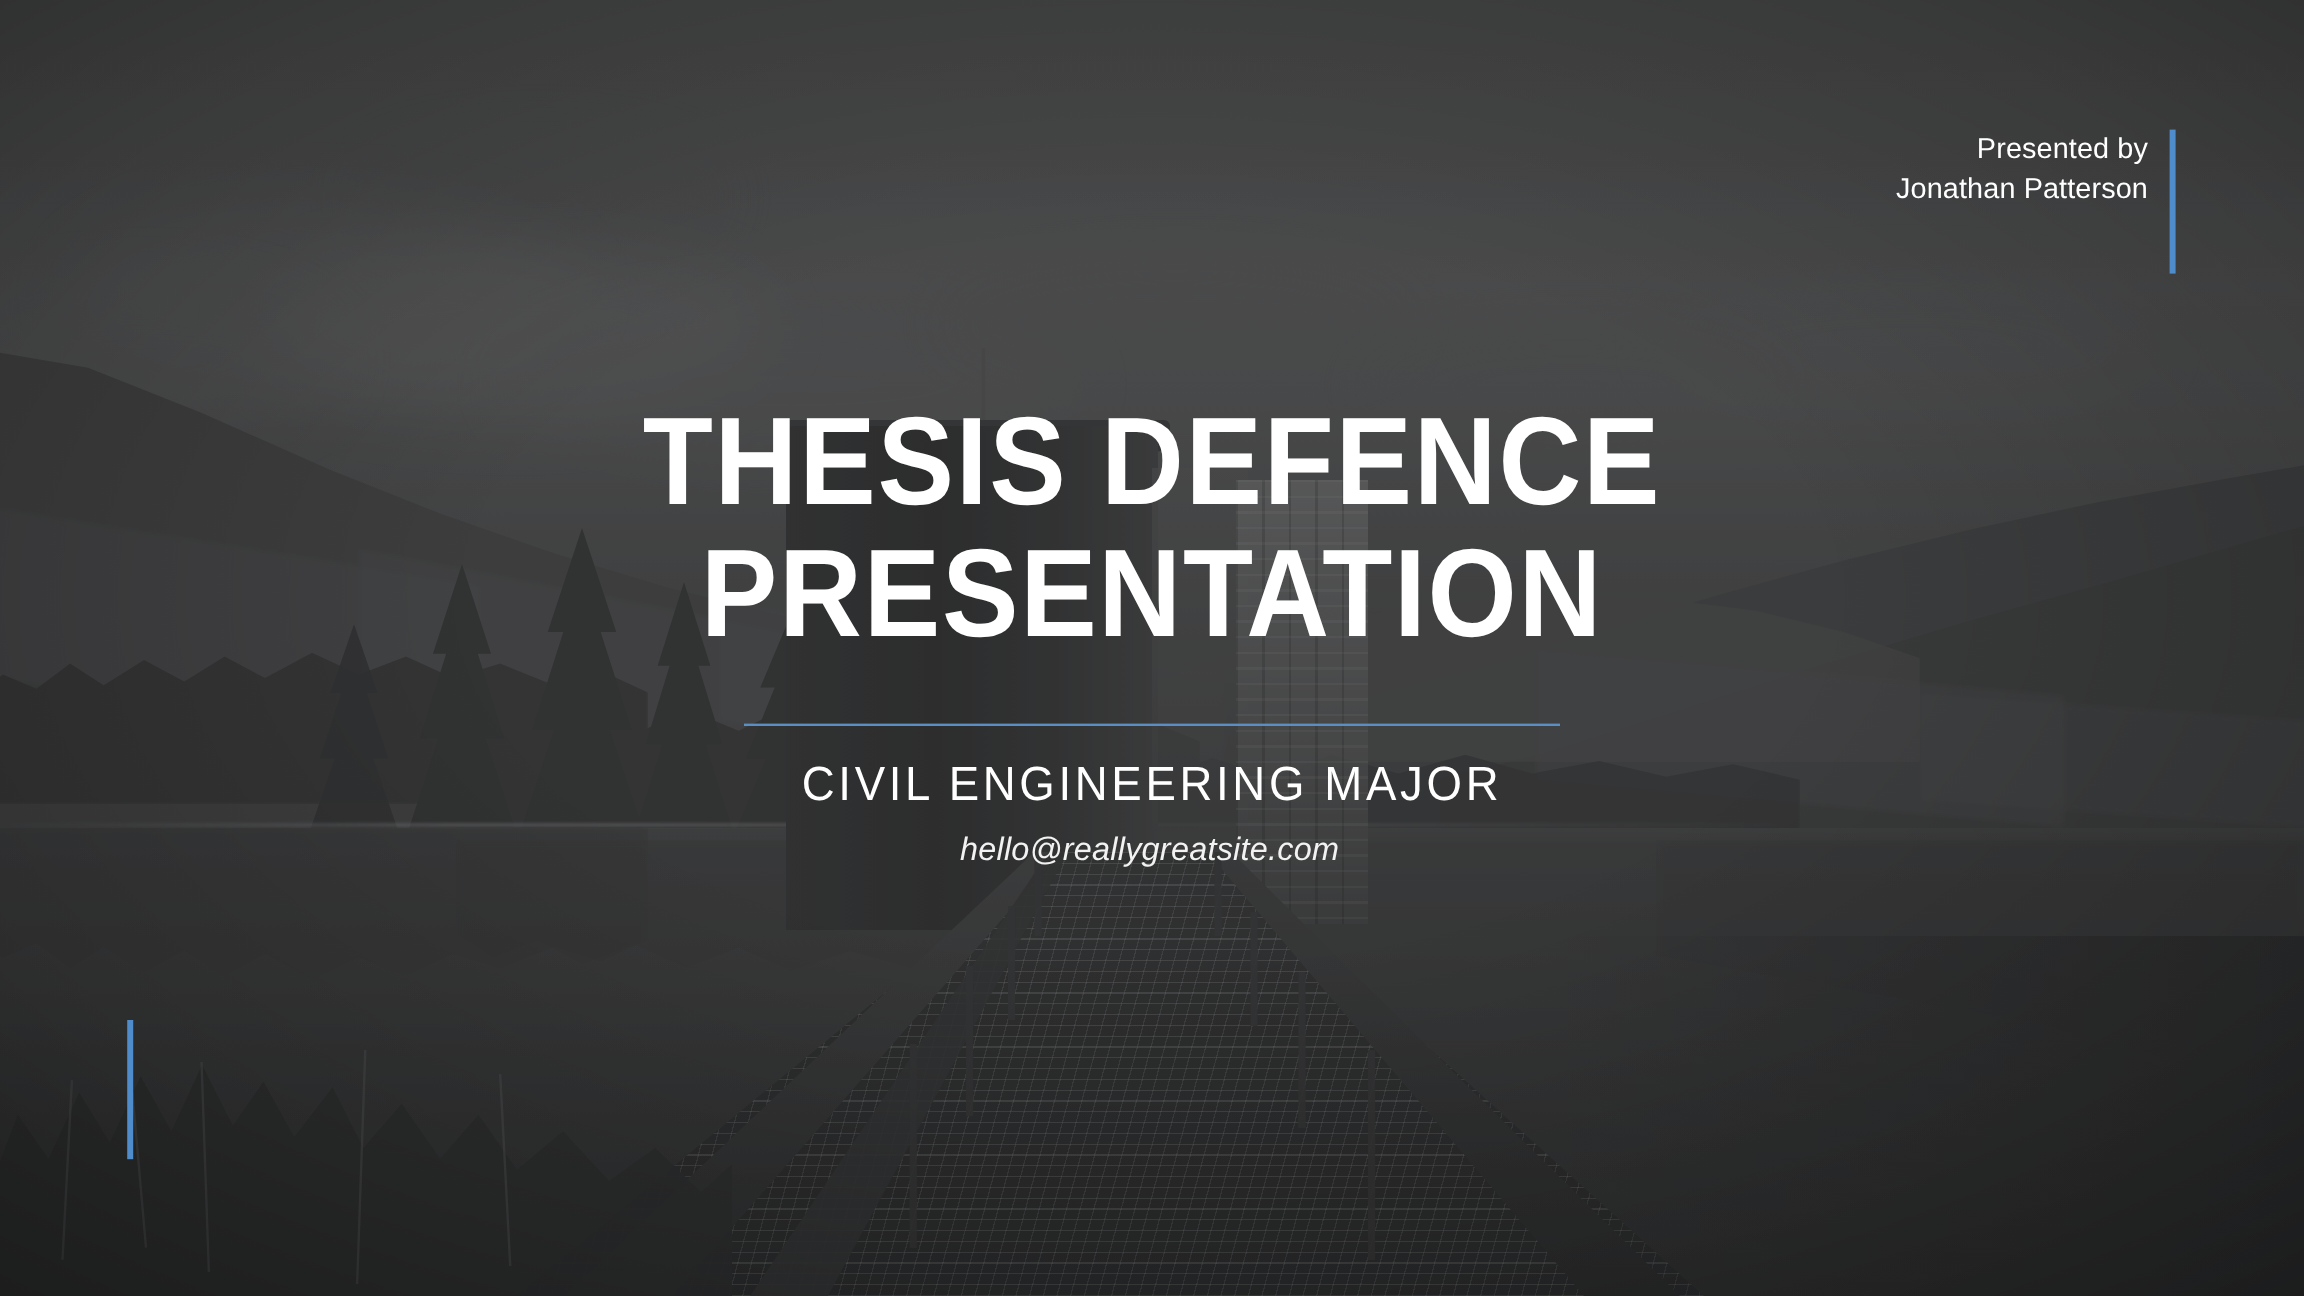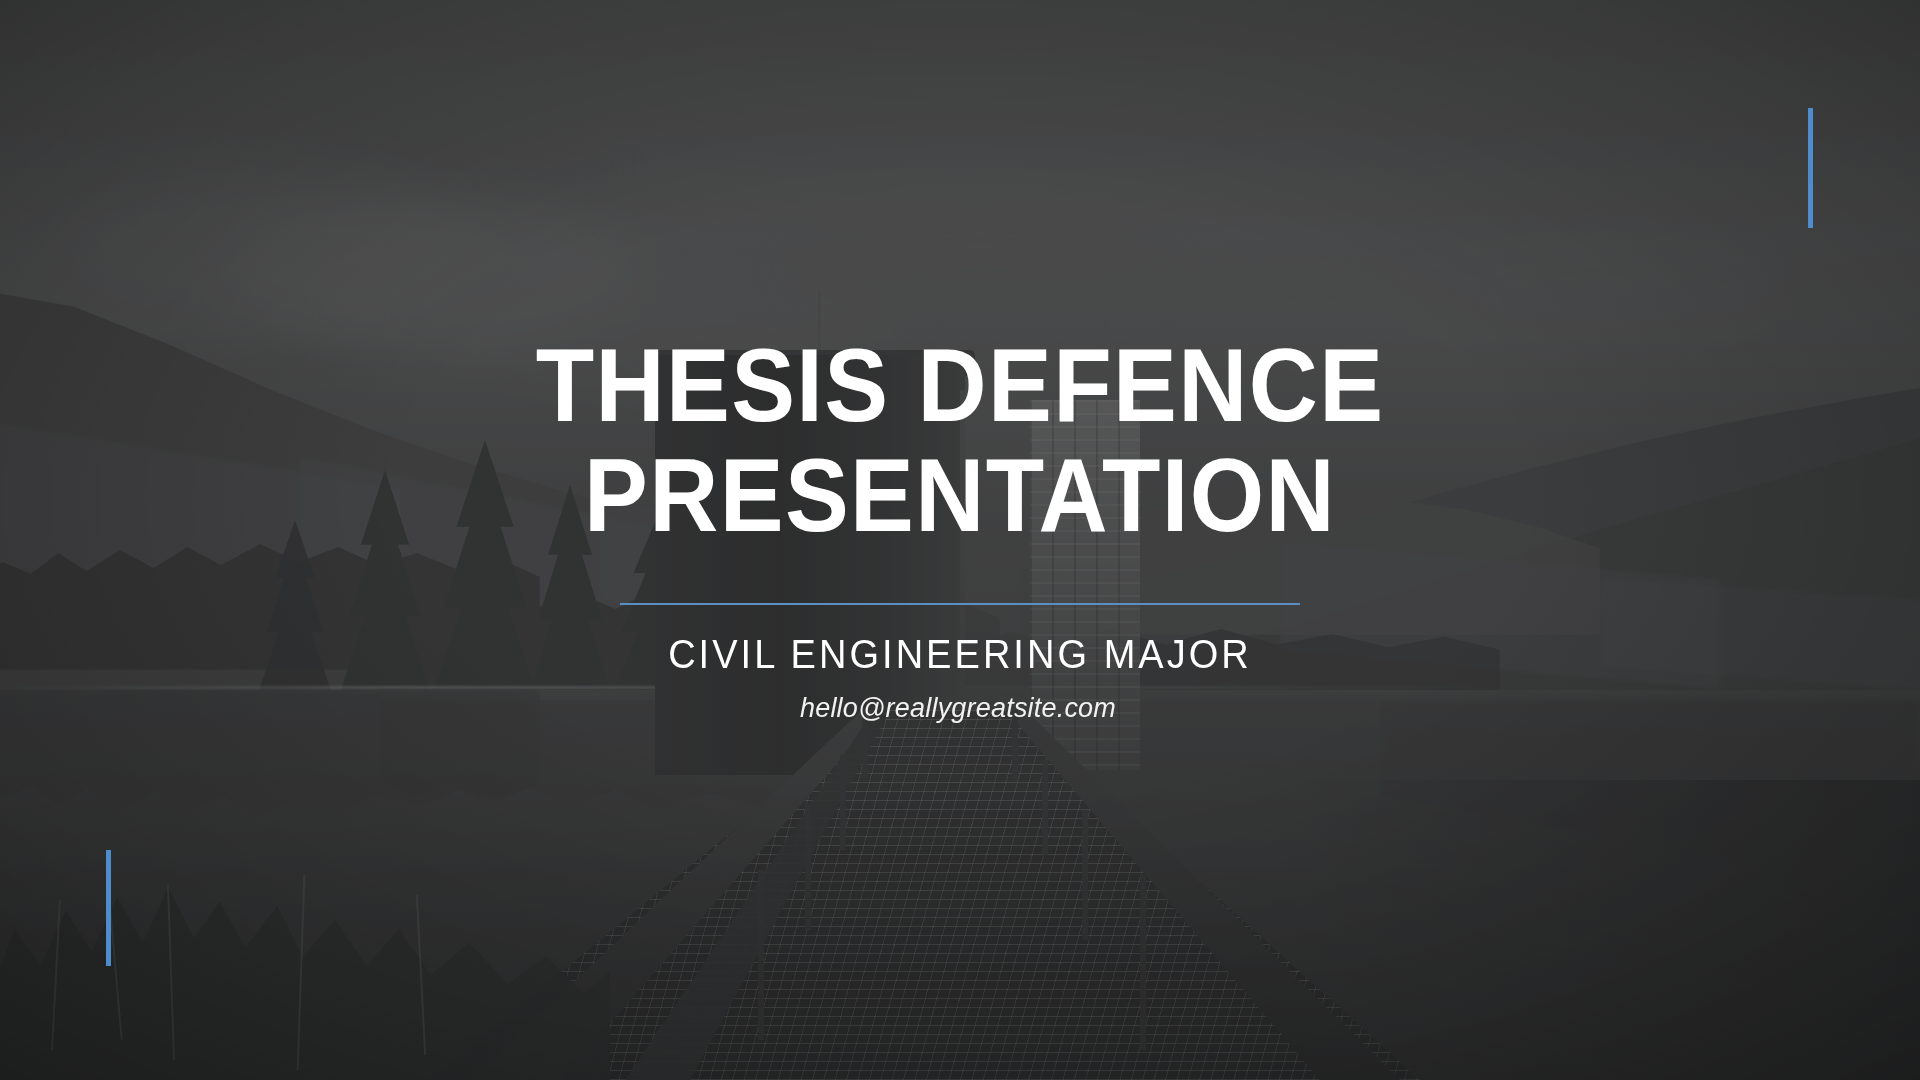--- a/index.html
+++ b/index.html
@@ -409,20 +409,24 @@
     <div class="stem s3"></div>
     <div class="stem s4"></div>
     <div class="stem s5"></div>
 
     <div class="grade"></div>
     <div class="vignette"></div>
   </div>
 
   <div class="content">
 
+    <div class="presenter">
+      <div class="presenter-line">Presented by</div>
+      <div class="presenter-line">Jonathan Patterson</div>
+    </div>
     <div class="bar-tr"></div>
 
     <div class="center">
       <div class="title">
         <div>THESIS DEFENCE</div>
         <div>PRESENTATION</div>
       </div>
       <div class="divider"></div>
       <div class="subtitle">CIVIL ENGINEERING MAJOR</div>
       <div class="email">hello@reallygreatsite.com</div>

